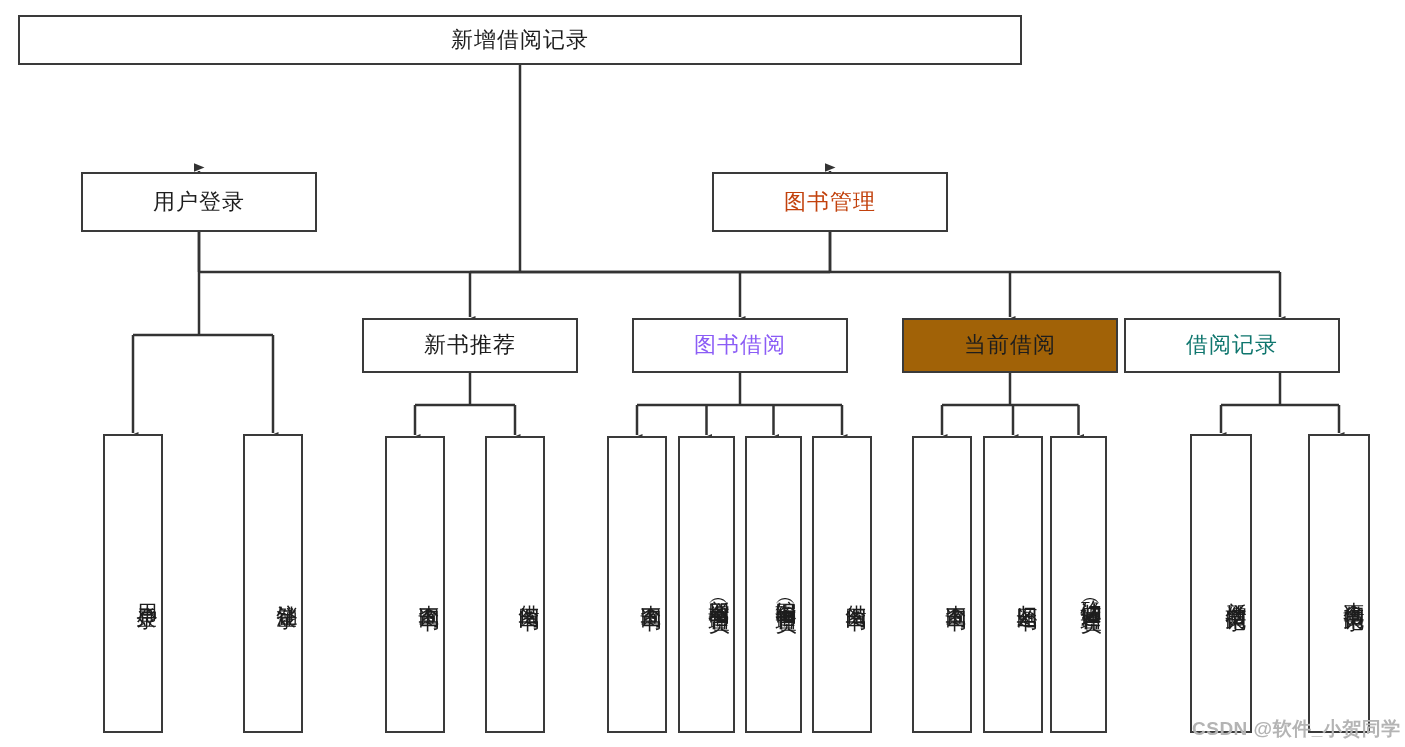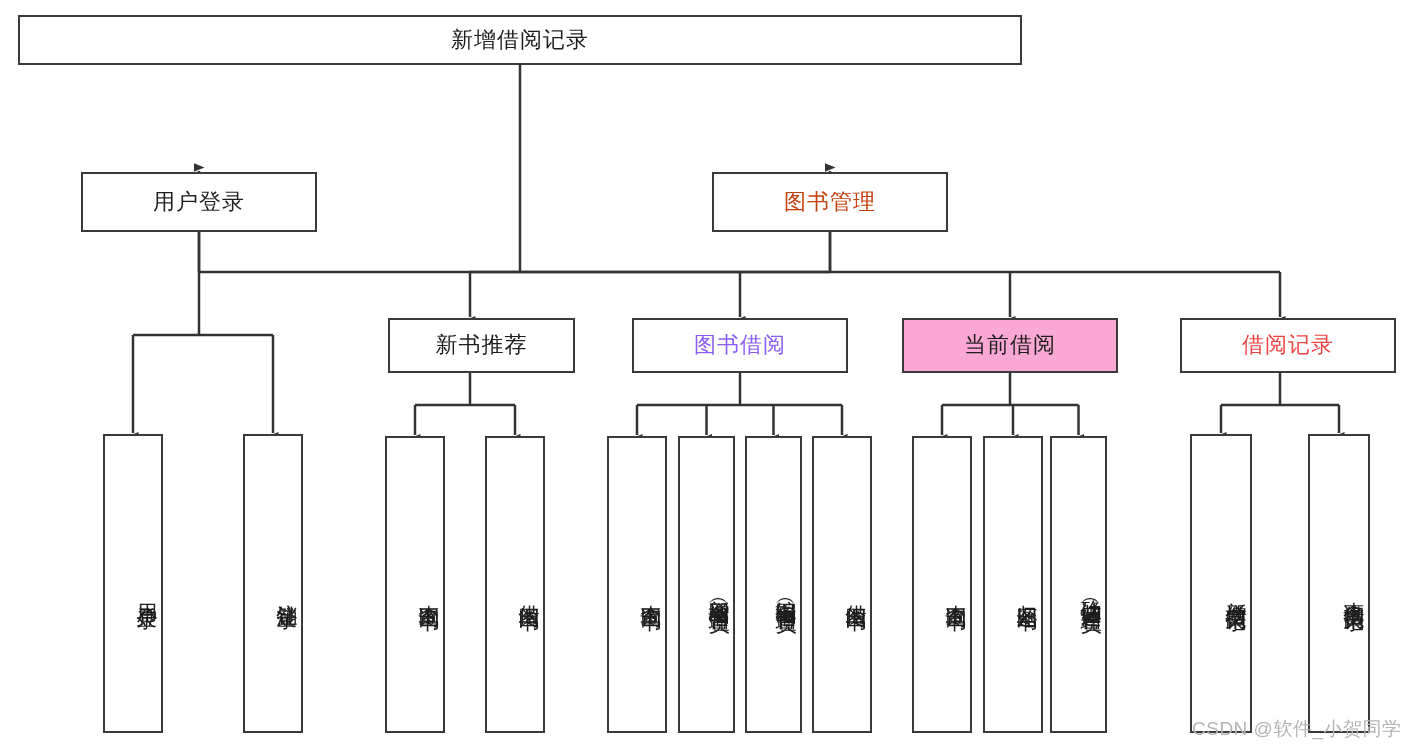--- a/index.html
+++ b/index.html
@@ -59,20 +59,21 @@
     writing-mode: vertical-rl;
     text-orientation: upright;
   }
   .watermark {
     position: absolute;
     color: #b4b4b4;
     font-size: 19px;
     letter-spacing: 0.5px;
     white-space: nowrap;
     user-select: none;
+    font-weight: bold;
   }
 </style>
 </head>
 <body>
 
 <div id="diagram-root" style="background: rgb(255, 255, 255);">
   <svg class="edges" viewBox="0 0 1405 747" xmlns="http://www.w3.org/2000/svg">
     <defs>
       <marker id="arrowhead" markerWidth="9" markerHeight="11" refX="1" refY="5.5" orient="auto" markerUnits="userSpaceOnUse">
         <polygon points="0,0 9,0 4.5,11" fill="#333333"></polygon>
@@ -118,30 +119,30 @@
   <div id="node-layer">
       <div class="node horiz" style="left: 18px; top: 15px; width: 1004px; height: 50px; border-color: rgb(58, 58, 58); background: rgb(255, 255, 255); color: rgb(29, 29, 29);">
         <span class="label">新增借阅记录</span>
       </div>
       <div class="node horiz" style="left: 81px; top: 172px; width: 236px; height: 60px; border-color: rgb(58, 58, 58); background: rgb(255, 255, 255); color: rgb(29, 29, 29);">
         <span class="label">用户登录</span>
       </div>
       <div class="node horiz" style="left: 712px; top: 172px; width: 236px; height: 60px; border-color: rgb(58, 58, 58); background: rgb(255, 255, 255); color: #c2410c;">
         <span class="label">图书管理</span>
       </div>
-      <div class="node horiz" style="left: 362px; top: 318px; width: 187px; height: 55px; border-color: rgb(58, 58, 58); background: rgb(255, 255, 255); color: rgb(29, 29, 29); margin-left: 26px;">
+      <div class="node horiz" style="left: 362px; top: 318px; width: 216px; height: 55px; border-color: rgb(58, 58, 58); background: rgb(255, 255, 255); color: rgb(29, 29, 29);">
         <span class="label">新书推荐</span>
       </div>
       <div class="node horiz" style="left: 632px; top: 318px; width: 216px; height: 55px; border-color: rgb(58, 58, 58); background: rgb(255, 255, 255); color: #8b5cf6;">
         <span class="label">图书借阅</span>
       </div>
-      <div class="node horiz" style="left: 902px; top: 318px; width: 216px; height: 55px; border-color: rgb(58, 58, 58); background: #f9a8d4; color: rgb(29, 29, 29);">
+      <div class="node horiz" style="left: 902px; top: 318px; width: 216px; height: 55px; border-color: rgb(58, 58, 58); background: #a16207; color: rgb(29, 29, 29);">
         <span class="label">当前借阅</span>
       </div>
-      <div class="node horiz" style="left: 1180px; top: 318px; width: 216px; height: 55px; border-color: rgb(58, 58, 58); background: rgb(255, 255, 255); color: #ef4444; justify-content: center;">
+      <div class="node horiz" style="left: 1124px; top: 318px; width: 216px; height: 55px; border-color: rgb(58, 58, 58); background: rgb(255, 255, 255); color: #0f766e; justify-content: center;">
         <span class="label">借阅记录</span>
       </div>
       <div class="node vert" style="left: 103px; top: 434px; width: 60px; height: 299px; border-color: rgb(58, 58, 58); background: rgb(255, 255, 255); color: rgb(29, 29, 29);">
         <span class="label">用户登录</span>
       </div>
       <div class="node vert" style="left: 243px; top: 434px; width: 60px; height: 299px; border-color: rgb(58, 58, 58); background: rgb(255, 255, 255); color: rgb(29, 29, 29);">
         <span class="label">注销登录</span>
       </div>
       <div class="node vert" style="left: 385px; top: 436px; width: 60px; height: 297px; border-color: rgb(58, 58, 58); background: rgb(255, 255, 255); color: rgb(29, 29, 29);">
         <span class="label">查询图书</span>

